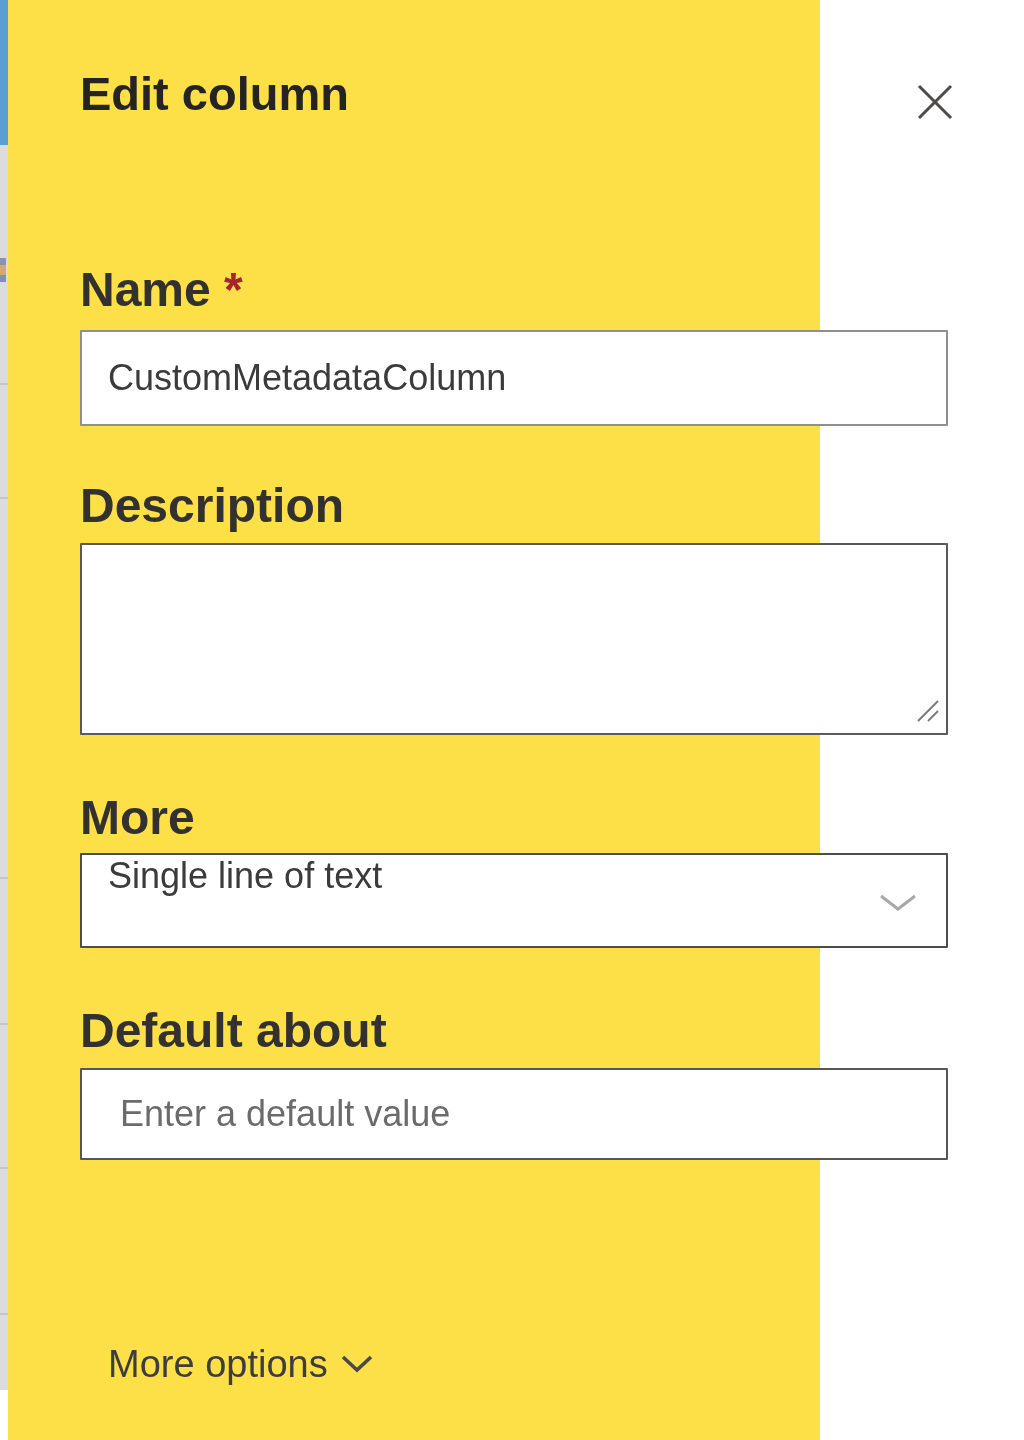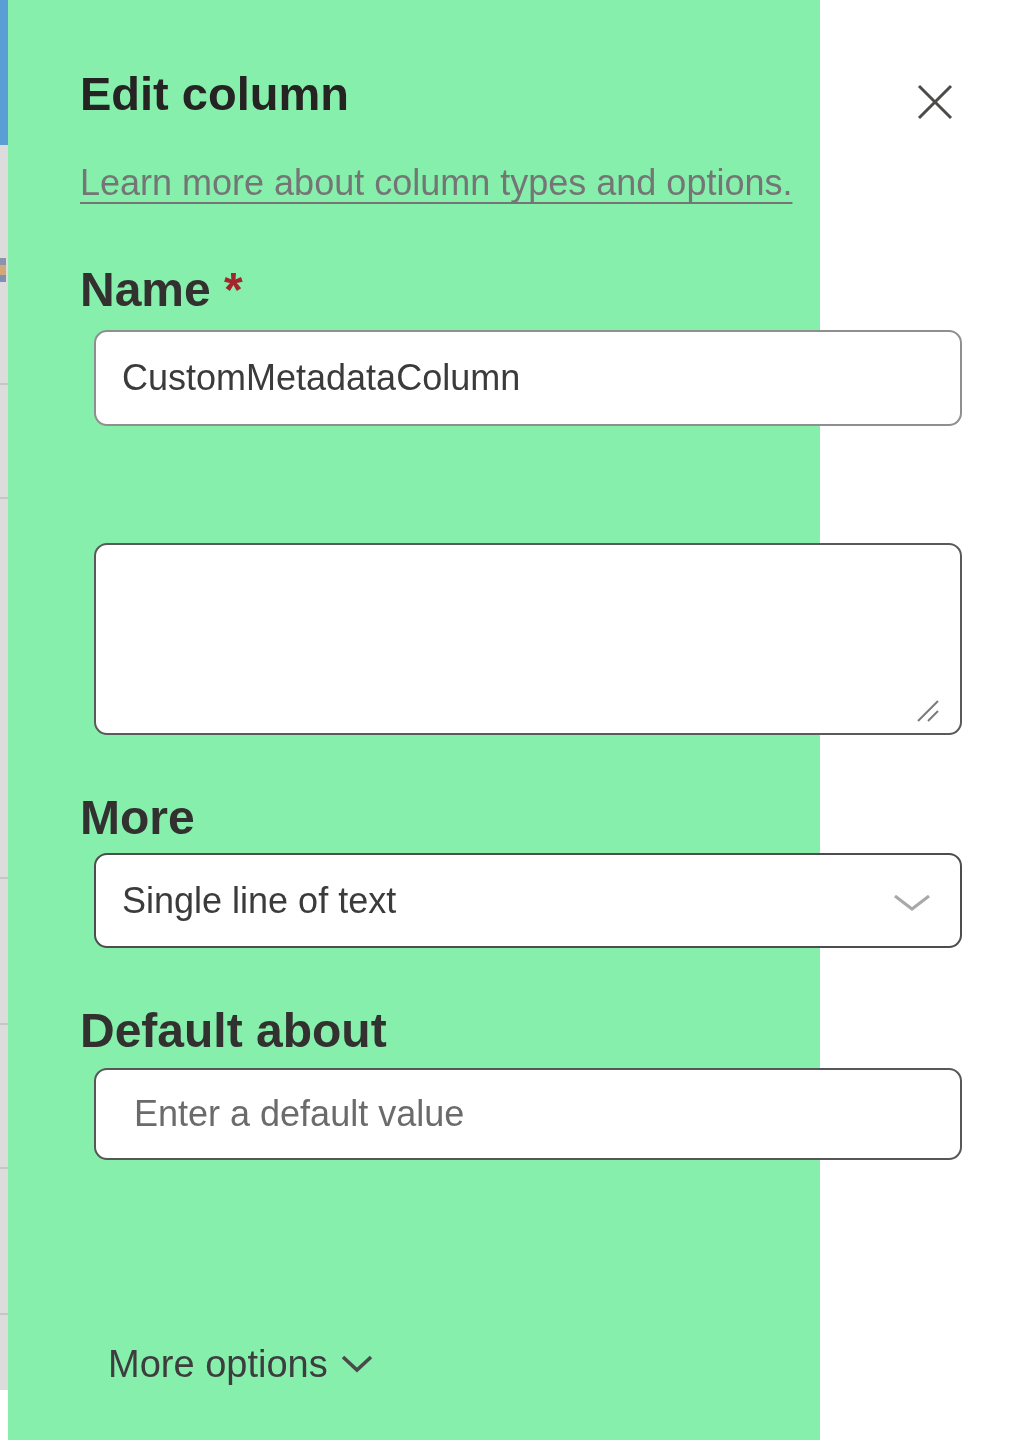--- a/index.html
+++ b/index.html
@@ -12,21 +12,21 @@
   
   .accent-bar{position:absolute;left:0;top:0;width:10px;height:145px;background:#5b9ed3;}
   .left-strip{position:absolute;left:0;top:145px;width:8px;height:1245px;background:#dcdcdc;}
   .strip-divider{position:absolute;left:0;width:8px;height:2px;background:#c6c6c6;}
   .strip-icon{position:absolute;left:0;top:258px;width:6px;height:24px;}
   .strip-icon .b1{width:6px;height:7px;background:#8a92ac;}
   .strip-icon .b2{width:6px;height:10px;background:#d2a878;}
   .strip-icon .b3{width:6px;height:7px;background:#8090b2;}
 
   
-  .panel{position:absolute;left:8px;top:0;width:812px;height:1440px;background:#86efac;}
+  .panel{position:absolute;left:8px;top:0;width:812px;height:1440px;background:#fde047;}
 
   .panel-title{
     position:absolute;left:72px;top:66px;
     font-size:47px;font-weight:600;color:#252423;letter-spacing:0;
   }
   .close-btn{
     position:absolute;left:901px;top:76px;width:52px;height:52px;
     display:flex;align-items:center;justify-content:center;
     background:transparent;border:none;cursor:pointer;padding:0;
   }
@@ -36,37 +36,37 @@
     text-underline-offset:7px;text-decoration-thickness:2px;cursor:pointer;
   }
 
   .field-label{
     position:absolute;left:72px;
     font-size:48px;font-weight:600;color:#323130;
   }
   .req{color:#a4262c;font-weight:600;}
 
   .box{
-    position:absolute;left:86px;width:868px;box-sizing:border-box;
-    border-radius:13px;background:#fff;
+    position:absolute;left:72px;width:868px;box-sizing:border-box;
+    border-radius:1px;background:#fff;
     font-family:"Liberation Sans", sans-serif;
   }
   input.box, textarea.box{outline:none;}
   .name-input{
     top:330px;height:96px;border:2px solid #8f8f8f;
     padding:0 26px;font-size:36px;color:#3b3b3b;
   }
   .desc-area{
     top:543px;height:192px;border:2px solid #5a5a5a;
     padding:14px 22px;font-size:36px;color:#3b3b3b;resize:none;
   }
   .resize-handle{position:absolute;left:906px;top:697px;width:26px;height:26px;cursor:nwse-resize;}
   .type-combo{
     top:853px;height:95px;border:2px solid #4d4d4d;
-    display:flex;align-items:center;padding:0 26px;cursor:pointer;
+    display:flex;padding:0 26px;cursor:pointer;
   }
   .type-combo .combo-text{font-size:36px;color:#3b3b3b;}
   .combo-chevron{position:absolute;right:28px;top:38px;}
   .default-input{
     top:1068px;height:92px;border:2px solid #575757;
     padding:0 38px;font-size:36px;color:#3b3b3b;
   }
   .default-input::placeholder{color:#6b6b6b;opacity:1;}
 
   .checkbox-row{position:absolute;left:72px;top:1196px;width:560px;height:60px;}
@@ -111,27 +111,27 @@
 
   <button class="close-btn" aria-label="Close">
     <span style="display:flex;">
       <svg width="40" height="40" viewBox="0 0 40 40">
         <line x1="4" y1="4" x2="36" y2="36" stroke="#4e4a48" stroke-width="3"></line>
         <line x1="36" y1="4" x2="4" y2="36" stroke="#4e4a48" stroke-width="3"></line>
       </svg>
     </span>
   </button>
 
-  <a class="learn-link">Learn more about column types and options.</a>
 
   <div class="field-label" style="top:262px">
     <span>Name</span>&nbsp;<span class="req">*</span>
   </div>
   <input class="box name-input" type="text" value="CustomMetadataColumn" style="">
 
+  <div class="field-label" style="top:478px">Description</div>
   <textarea class="box desc-area" style=""></textarea>
   <div class="resize-handle">
     <svg width="26" height="26" viewBox="0 0 26 26">
       <line x1="24" y1="4" x2="4" y2="24" stroke="#7a7a7a" stroke-width="2"></line>
       <line x1="24" y1="14" x2="14" y2="24" stroke="#7a7a7a" stroke-width="2"></line>
     </svg>
   </div>
 
   <div class="field-label" style="top:790px">More</div>
   <div class="box type-combo" role="combobox">

